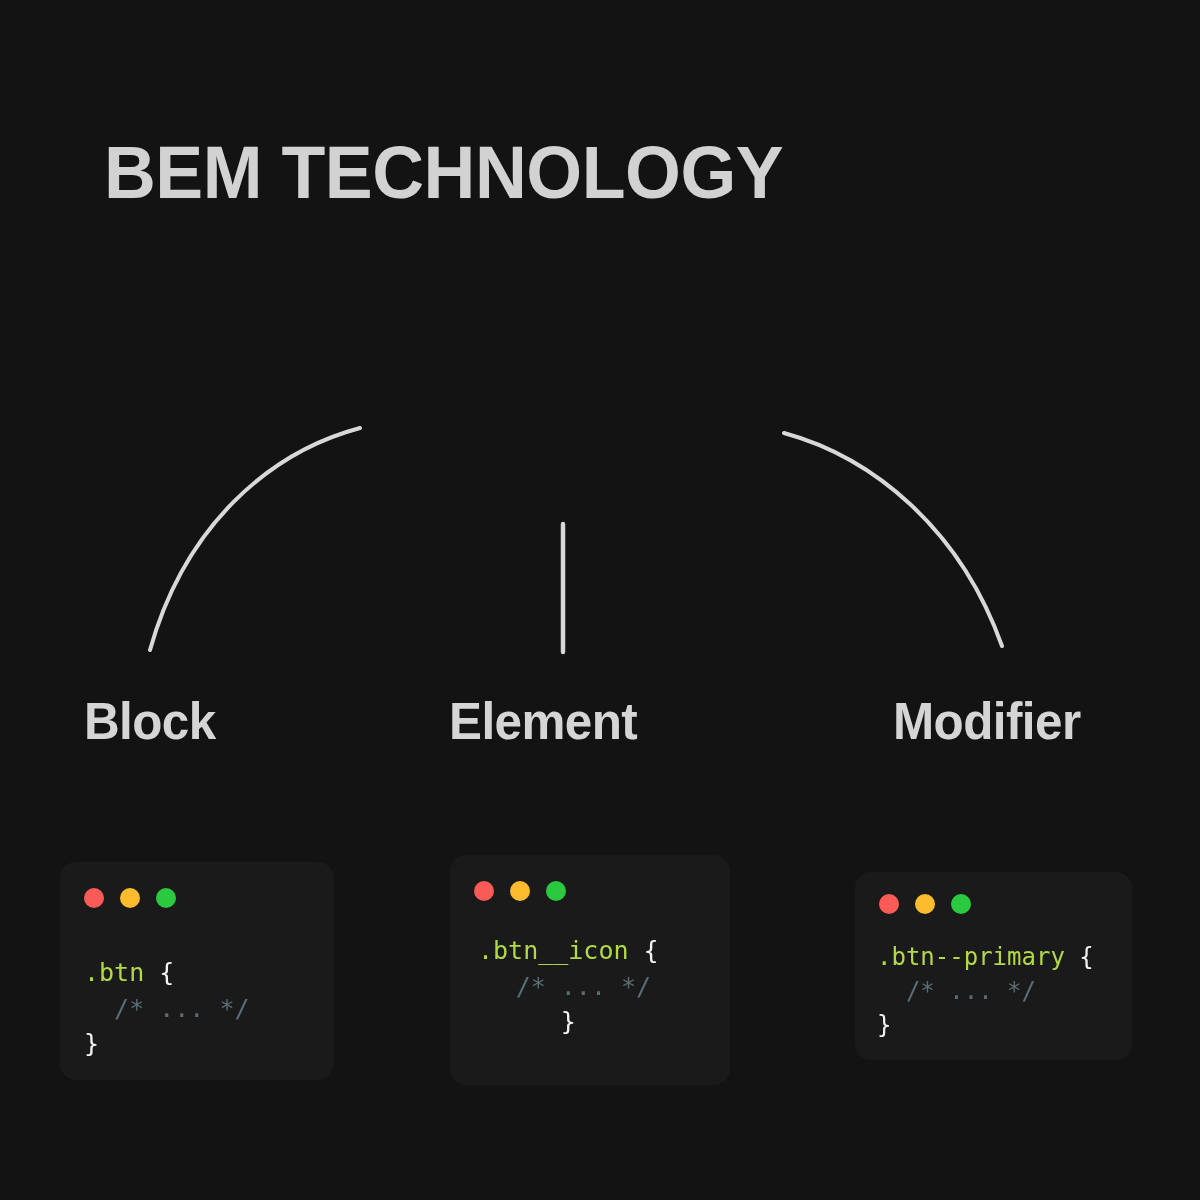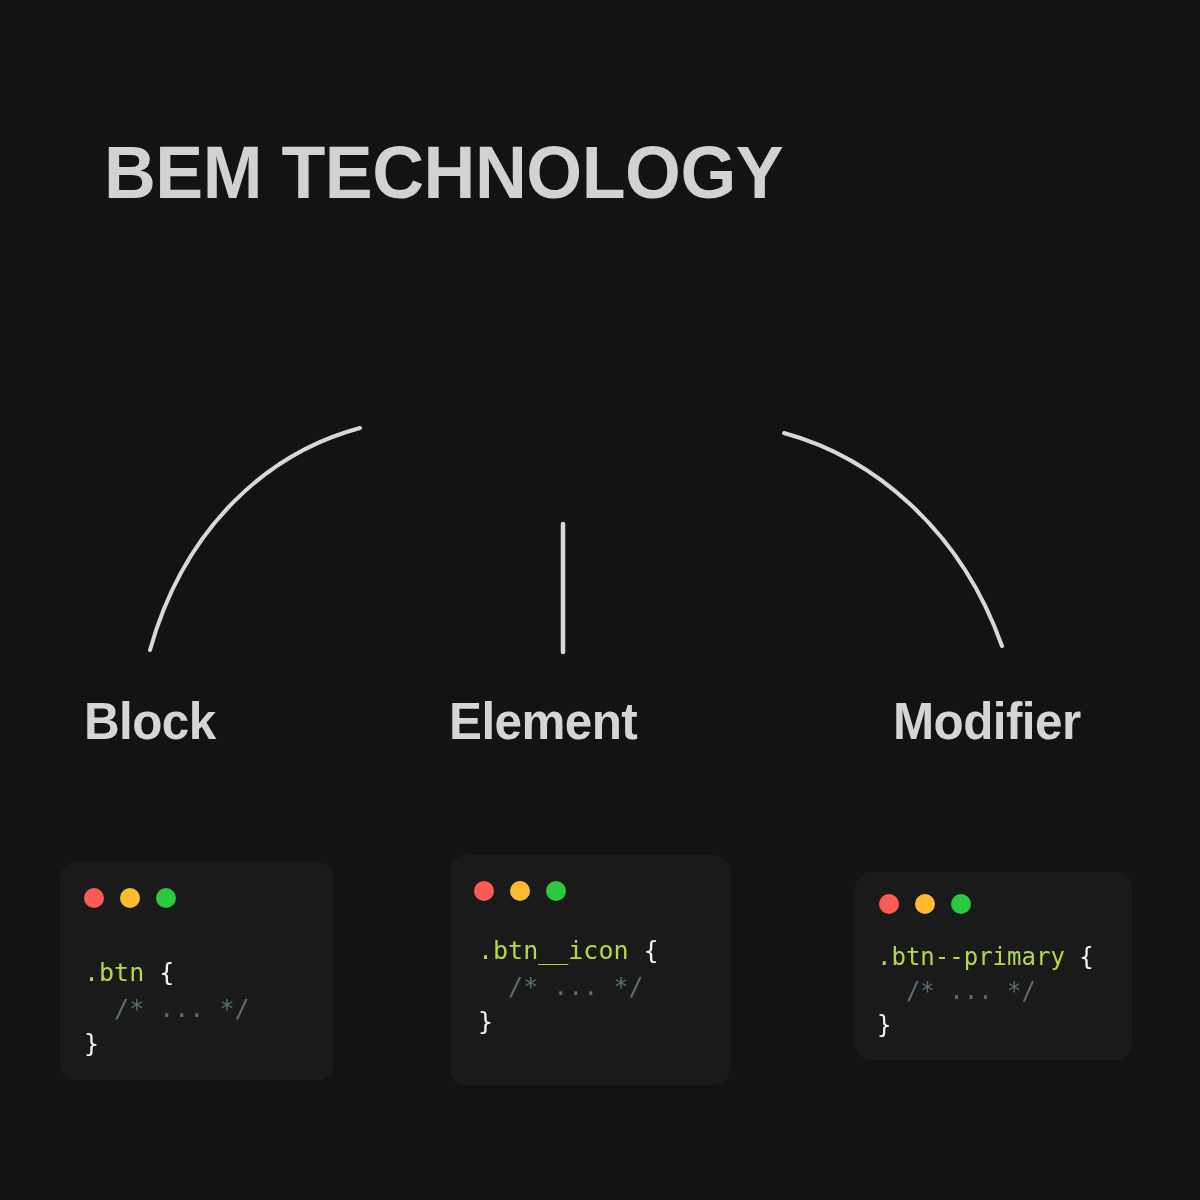--- a/index.html
+++ b/index.html
@@ -121,21 +121,21 @@
 
   .code-body {
     position: absolute;
     left: 24px;
     font-family: "DejaVu Sans Mono", monospace;
     font-size: 24px;
     line-height: 1.42;
     white-space: pre;
   }
   #card-block .code-body    { top: 93px;  font-size: 25px; }
-  #card-element .code-body  { top: 78px;  left: 28px; font-size: 25px; }
+  #card-element .code-body  { top: 78px;  left: 28px; font-size: 25px; text-align: center; }
   #card-modifier .code-body { top: 68px;  left: 22px; font-size: 24px; }
 
   .tok-selector { color: #b2d94a; }
   .tok-brace    { color: #f2f2f2; }
   .tok-comment  { color: #586e75; }
 </style>
 </head>
 <body>
 
 <div id="stage">

